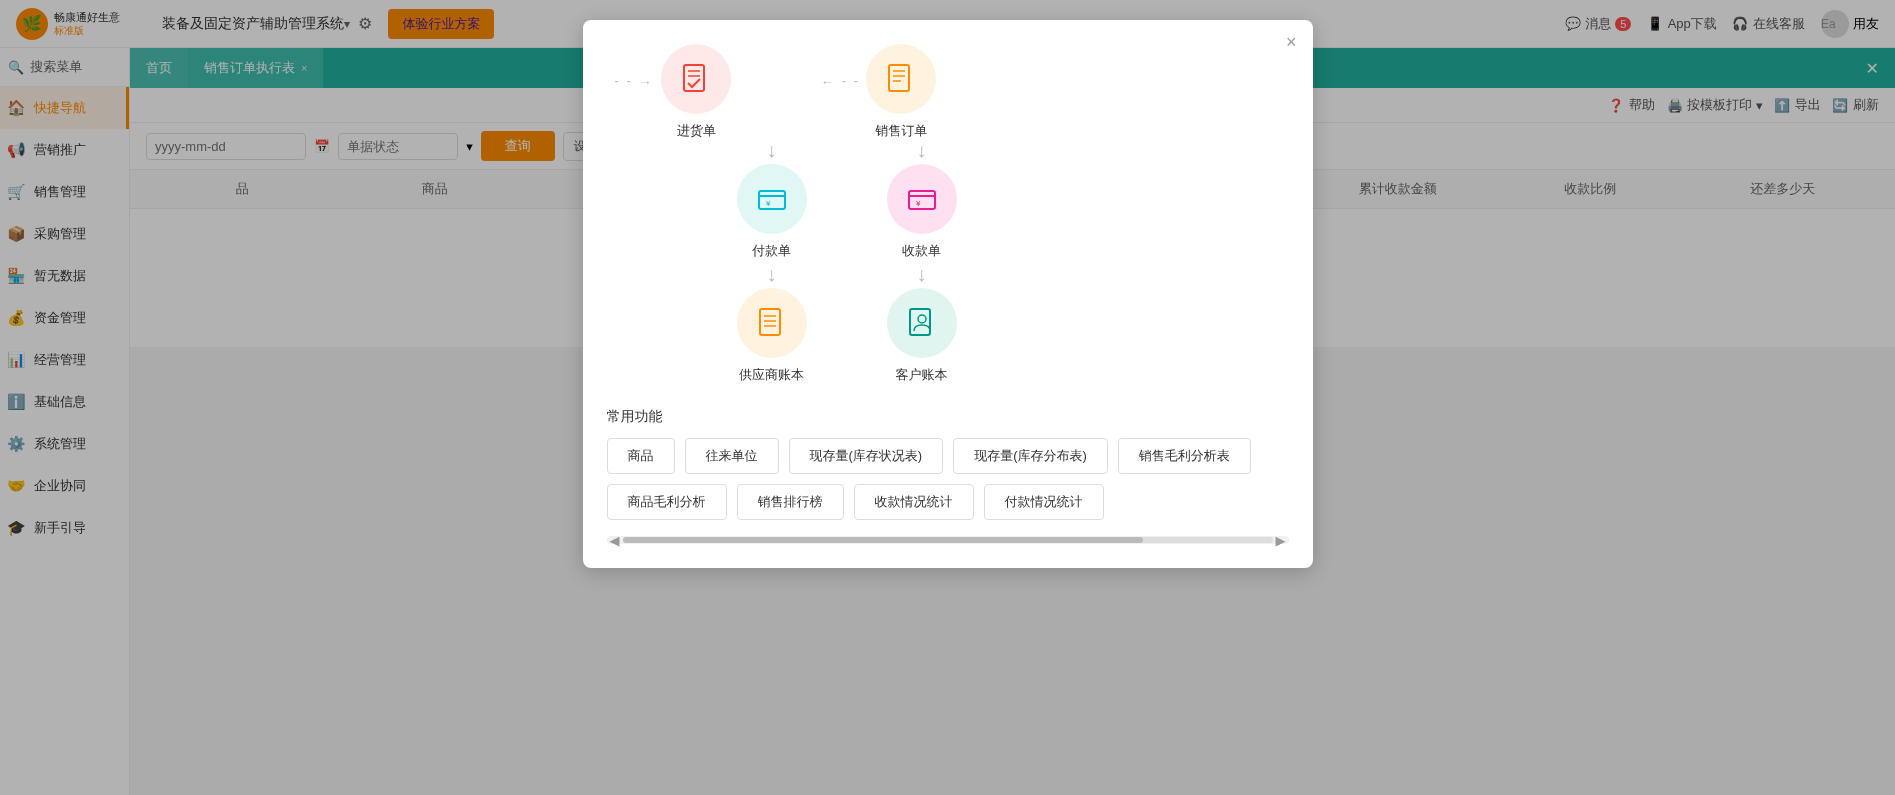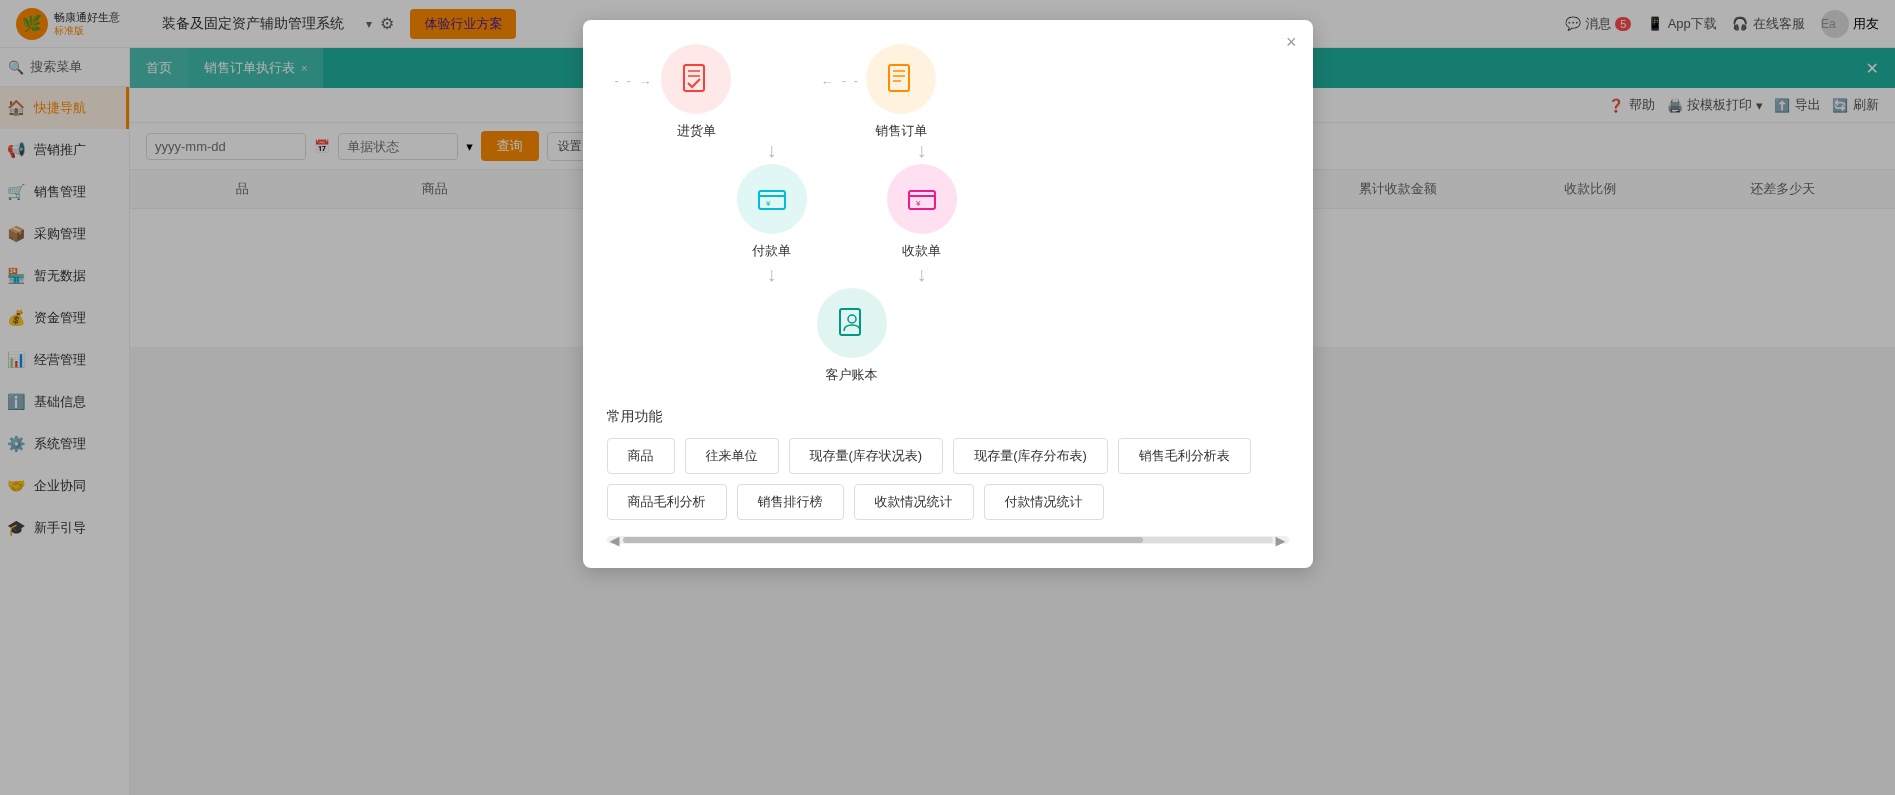--- a/index.html
+++ b/index.html
@@ -11,21 +11,21 @@
     .main-area { display: flex; flex: 1; overflow: hidden; }
     .sidebar { width: 130px; background: #fff; border-right: 1px solid #eee; flex-shrink: 0; display: flex; flex-direction: column; }
     .content-area { flex: 1; display: flex; flex-direction: column; overflow: hidden; }
     .tab-bar { height: 40px; background: #20b2a0; display: flex; align-items: center; flex-shrink: 0; }
 
     
     .logo-area { display: flex; align-items: center; width: 130px; flex-shrink: 0; }
     .logo-icon { width: 32px; height: 32px; background: #ff8c00; border-radius: 50%; display: flex; align-items: center; justify-content: center; color: white; font-size: 16px; margin-right: 6px; }
     .logo-text { font-size: 11px; color: #333; line-height: 1.3; }
     .system-title { display: flex; align-items: center; color: #333; font-size: 14px; margin-left: 16px; }
-    .system-title-text { margin-right: 22px; }
+    .system-title-text { margin-right: 0; }
     .dropdown-icon { color: #666; font-size: 12px; }
     .settings-icon { margin-left: 8px; color: #666; cursor: pointer; font-size: 16px; }
     .experience-btn { margin-left: 16px; background: #ff8c00; color: #4c1d95; border: none; padding: 6px 14px; border-radius: 4px; cursor: pointer; font-size: 13px; }
     .top-right { margin-left: auto; display: flex; align-items: center; gap: 16px; }
     .top-right-item { display: flex; align-items: center; gap: 4px; color: #555; cursor: pointer; font-size: 13px; }
     .badge { background: #ff4d4f; color: white; border-radius: 10px; padding: 1px 5px; font-size: 11px; }
     .avatar { width: 28px; height: 28px; background: #ddd; border-radius: 50%; display: flex; align-items: center; justify-content: flex-start; }
 
     
     .sidebar-search { padding: 10px 8px; border-bottom: 1px solid #f0f0f0; display: flex; align-items: center; gap: 6px; color: #666; cursor: pointer; font-size: 13px; }
@@ -41,21 +41,21 @@
 
     
     .content-toolbar { background: white; padding: 8px 16px; display: flex; align-items: center; gap: 12px; border-bottom: 1px solid #eee; flex-shrink: 0; }
     .toolbar-right { margin-left: auto; display: flex; align-items: center; gap: 12px; }
     .toolbar-btn { display: flex; align-items: center; gap: 4px; color: #555; cursor: pointer; font-size: 13px; }
 
     
     .filter-bar { background: white; padding: 8px 16px; display: flex; align-items: center; gap: 8px; border-bottom: 1px solid #eee; flex-shrink: 0; flex-wrap: wrap; }
     .filter-input { border: 1px solid #ddd; border-radius: 4px; padding: 5px 8px; font-size: 13px; color: #999; width: 160px; }
     .filter-select { border: 1px solid #ddd; border-radius: 4px; padding: 5px 8px; font-size: 13px; color: #999; width: 120px; }
-    .search-btn { background: #ff8c00; color: white; border: none; padding: 6px 16px; border-radius: 4px; cursor: pointer; font-size: 13px; }
+    .search-btn { background: #ff8c00; color: white; border: none; padding: 6px 24px; border-radius: 4px; cursor: pointer; font-size: 13px; }
     .more-conditions { color: #ff8c00; font-size: 13px; cursor: pointer; margin-left: 4px; }
 
     
     .table-wrapper { background: white; margin: 0; }
     .table-header { display: flex; background: #fafafa; border-bottom: 1px solid #eee; padding: 10px 16px; }
     .table-col { flex: 1; font-size: 13px; color: #666; text-align: center; }
     .no-data { text-align: center; padding: 60px; color: #999; font-size: 14px; }
 
     
     .setting-btn { background: #fff; border: 1px solid #ddd; color: #555; border-radius: 4px; padding: 5px 10px; font-size: 12px; cursor: pointer; }
@@ -343,20 +343,31 @@
                 <div style="width:80px;"></div>
                 <div style="width:70px; display:flex; flex-direction:column; align-items:center;">
                   <div style="color:#bbb; font-size:20px; line-height:1;">↓</div>
                 </div>
               </div>
 
               <div style="display:flex; align-items:flex-end; gap:0; margin-top:4px;">
                 <div style="width:70px;"></div>
                 <div style="width:60px;"></div>
 
+                <div class="flow-node">
+                  <div class="flow-circle orange">
+                    <svg width="36" height="36" viewBox="0 0 36 36">
+                      <rect x="6" y="4" width="20" height="26" rx="2" fill="none" stroke="#ff8c00" stroke-width="2"></rect>
+                      <line x1="10" y1="11" x2="22" y2="11" stroke="#ff8c00" stroke-width="1.5"></line>
+                      <line x1="10" y1="16" x2="22" y2="16" stroke="#ff8c00" stroke-width="1.5"></line>
+                      <line x1="10" y1="21" x2="22" y2="21" stroke="#ff8c00" stroke-width="1.5"></line>
+                    </svg>
+                  </div>
+                  <span class="flow-label">供应商账本</span>
+                </div>
 
                 <div style="width:80px;"></div>
 
                 <div class="flow-node">
                   <div class="flow-circle teal">
                     <svg width="36" height="36" viewBox="0 0 36 36">
                       <rect x="6" y="4" width="20" height="26" rx="2" fill="none" stroke="#009688" stroke-width="2"></rect>
                       <circle cx="18" cy="14" r="4" fill="none" stroke="#009688" stroke-width="1.5"></circle>
                       <path d="M10 26 Q10 20 18 20 Q26 20 26 26" fill="none" stroke="#009688" stroke-width="1.5"></path>
                     </svg>

